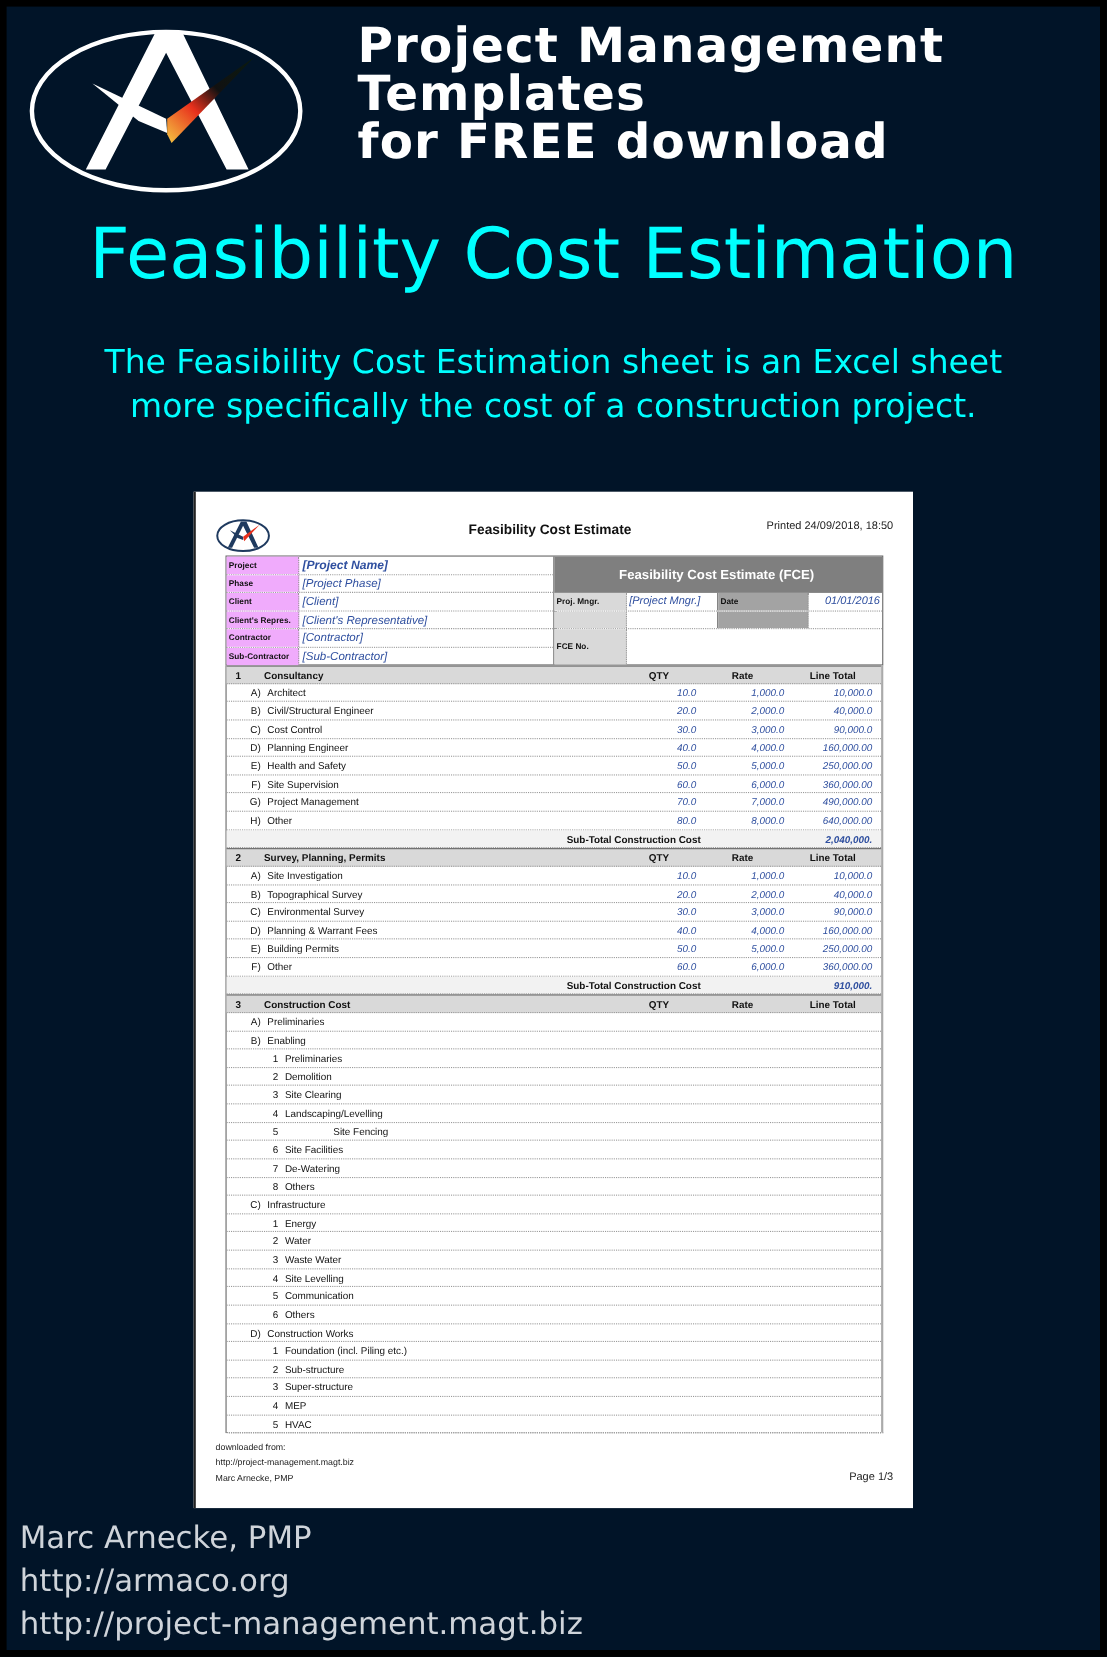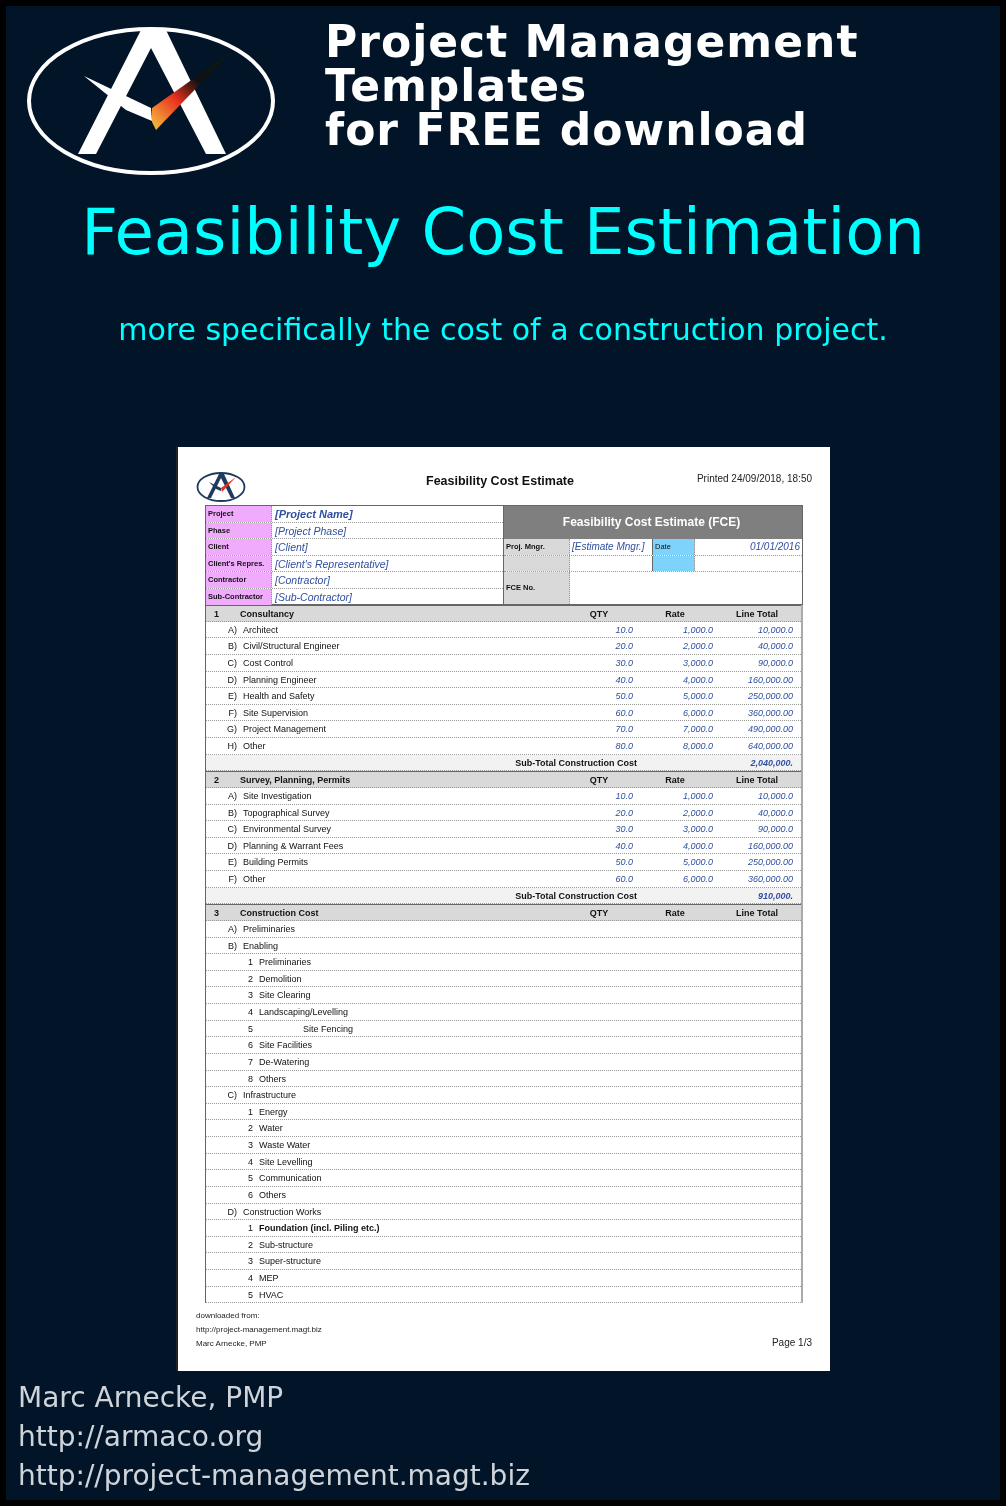--- a/index.html
+++ b/index.html
@@ -50,21 +50,21 @@
   }
   .info-val.big { font-weight: bold; font-size: 11px; }
   .info-right { position: absolute; left: 298px; top: 0; width: 298px; height: 98px; }
   .fce-title {
     height: 33px; background: #7f7f7f; color: #fff; font-weight: bold; font-size: 12px;
     text-align: center; line-height: 33px; padding-right: 3px;
   }
   .ir-row { display: flex; height: 16.5px; border-bottom: 1px dotted #999; }
   .ir-row .lab { width: 66px; background: #d9d9d9; font-size: 7.5px; font-weight: bold; padding-left: 2px; line-height: 16px; border-right: 1px dotted #999; }
   .ir-row .val { width: 83px; font-style: italic; color: #2f4f9f; font-size: 10px; line-height: 16px; padding-left: 2px; border-right: 1px solid #666; }
-  .ir-row .lab2 { width: 42px; background: #7dd3fc; font-size: 7.5px; font-weight: normal; padding-left: 2px; line-height: 16px; border-right: 1px dotted #999; }
+  .ir-row .lab2 { width: 82px; background: #a3a3a3; font-size: 7.5px; font-weight: bold; padding-left: 2px; line-height: 16px; border-right: 1px dotted #999; }
   .ir-row .val2 { flex: 1; font-style: italic; color: #2f4f9f; font-size: 10px; line-height: 16px; text-align: right; padding-right: 2px; }
   .ir-fce { display: flex; height: 32px; }
   .ir-fce .lab { width: 66px; background: #d9d9d9; font-size: 7.5px; font-weight: bold; padding-left: 2px; line-height: 32px; border-right: 1px dotted #999; }
   .table {
     position: absolute; left: 27px; top: 158px; width: 598px; height: 698px;
     border-left: 1px solid #666; border-right: 2px solid #aaa; border-bottom: 1px dotted #999;
   }
   .row { display: flex; height: 16.63px; border-bottom: 1px dotted #999; font-size: 9px; line-height: 16px; }
   .row.section { background: #d9d9d9; font-weight: bold; border-top: 1px solid #666; }
   .row.subtotal { background: #f2f2f2; font-weight: bold; }
@@ -108,20 +108,21 @@
 
   <div class="header-text">
     <div>Project Management Templates</div>
     <div>for FREE download</div>
   </div>
 </div>
 
 <div class="main-title">Feasibility Cost Estimation</div>
 
 <div class="description">
+  <div>The Feasibility Cost Estimation sheet is an Excel sheet</div>
   <div>more specifically the cost of a construction project.</div>
 </div>
 
 <div class="sheet">
   <svg class="sheet-logo" viewBox="0 0 50 32">
     <ellipse cx="25" cy="16" rx="23.5" ry="14" fill="none" stroke="#1f3a5f" stroke-width="1.8"></ellipse>
     <polygon points="23,3 28,3 39,27 35,27 25,7 15,27 11,27" fill="#1f3a5f"></polygon>
     <polygon points="13,11 25,17 25,20 20,18" fill="#1f3a5f"></polygon>
     <polygon points="25,17 40,6 26,21" fill="#e8301c"></polygon>
   </svg>
@@ -152,21 +153,21 @@
       </div>
       <div class="info-row">
         <div class="info-label">Sub-Contractor</div>
         <div class="info-val">[Sub-Contractor]</div>
       </div>
     </div>
     <div class="info-right">
       <div class="fce-title">Feasibility Cost Estimate (FCE)</div>
       <div class="ir-row">
         <div class="lab">Proj. Mngr.</div>
-        <div class="val">[Estimate Mngr.]</div>
+        <div class="val">[Project Mngr.]</div>
         <div class="lab2">Date</div>
         <div class="val2">01/01/2016</div>
       </div>
       <div class="ir-row">
         <div class="lab"></div>
         <div class="val"></div>
         <div class="lab2"></div>
         <div class="val2"></div>
       </div>
       <div class="ir-fce">
@@ -425,21 +426,21 @@
       </div>
       <div class="row">
         <div class="c-letter">D)</div>
         <div class="c-desc" style="padding-left: 3px;">Construction Works</div>
         <div class="c-qty ital"></div>
         <div class="c-rate ital"></div>
         <div class="c-total ital"></div>
       </div>
       <div class="row">
         <div class="c-sub">1</div>
-        <div class="c-desc" style="padding-left: 3px; font-weight: bold;">Foundation (incl. Piling etc.)</div>
+        <div class="c-desc" style="padding-left: 3px;">Foundation (incl. Piling etc.)</div>
         <div class="c-qty ital"></div>
         <div class="c-rate ital"></div>
         <div class="c-total ital"></div>
       </div>
       <div class="row">
         <div class="c-sub">2</div>
         <div class="c-desc" style="padding-left: 3px;">Sub-structure</div>
         <div class="c-qty ital"></div>
         <div class="c-rate ital"></div>
         <div class="c-total ital"></div>

